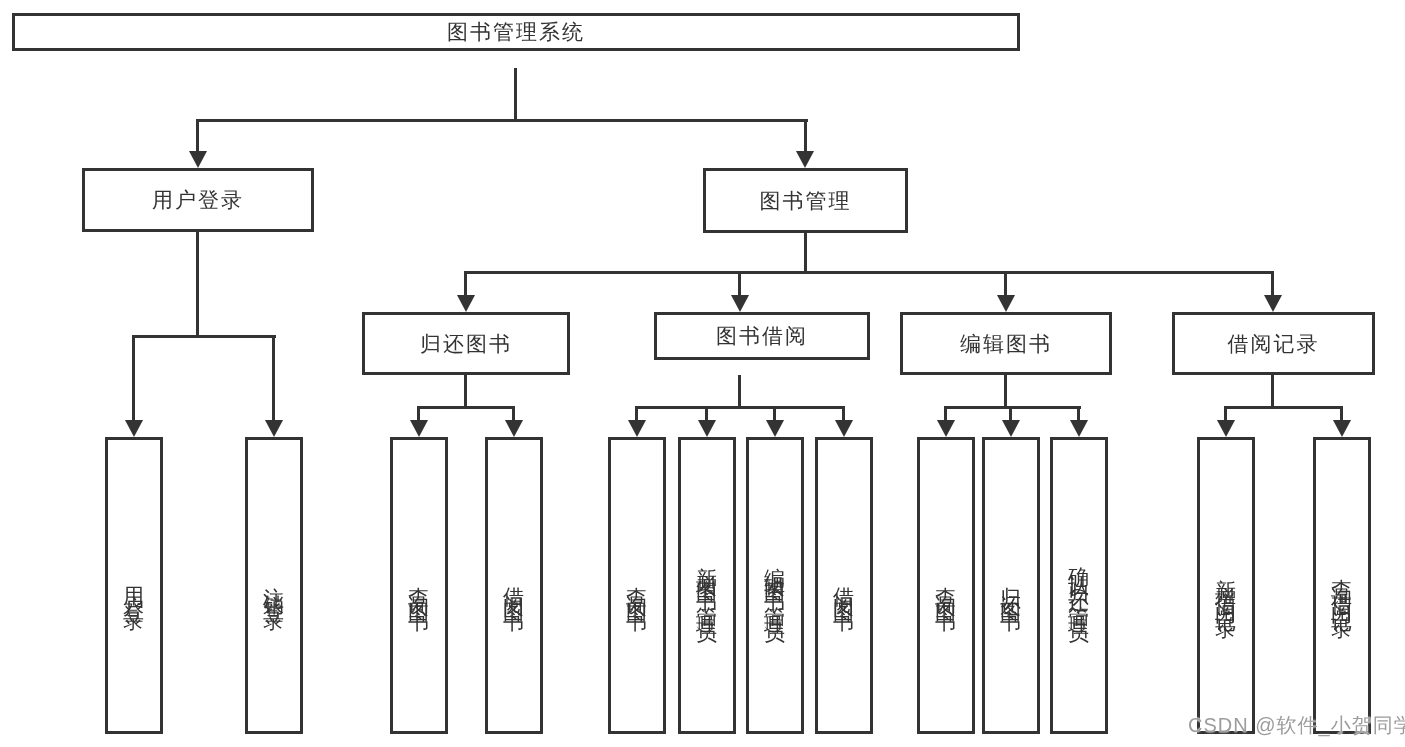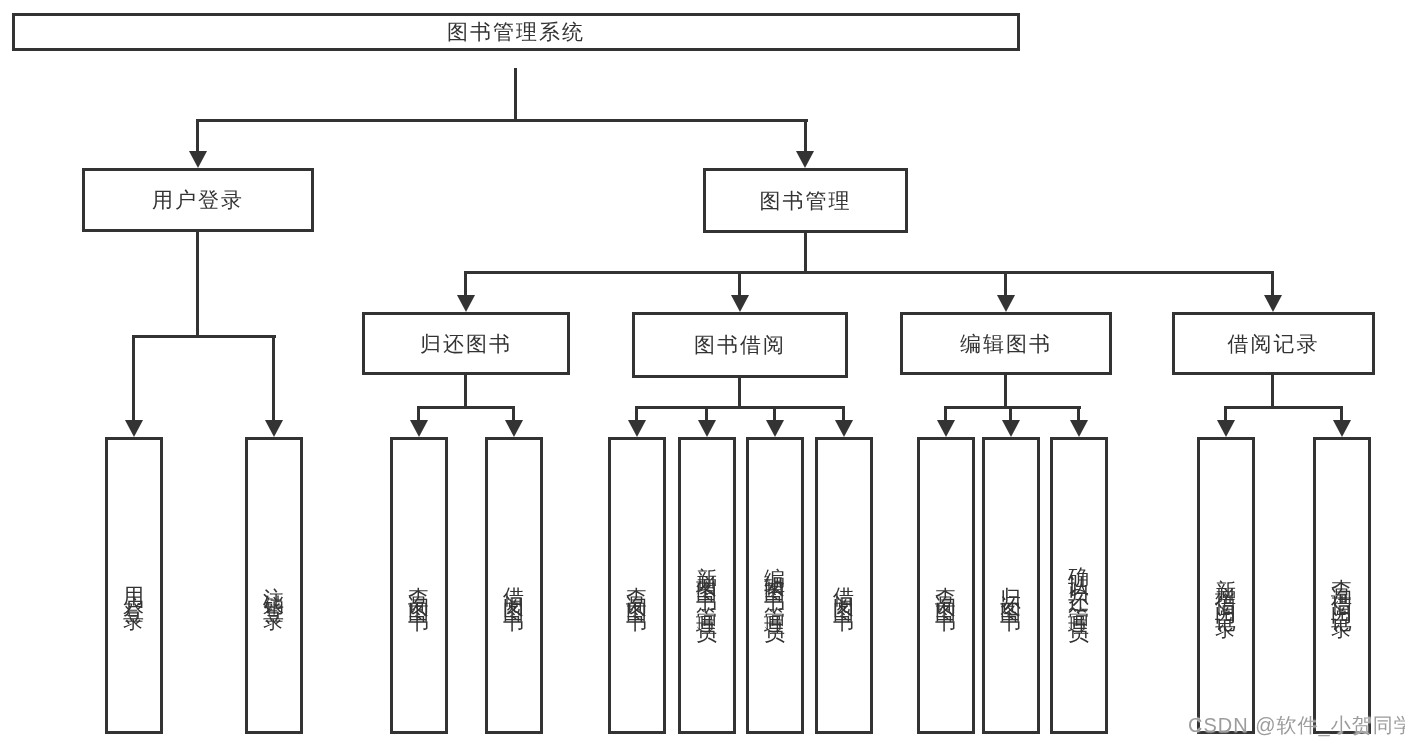--- a/index.html
+++ b/index.html
@@ -121,21 +121,21 @@
   <div class="arr" style="left:1217px;top:420px"></div>
   <div class="ln" style="left:1340px;top:406px;width:3px;height:15px"></div>
   <div class="arr" style="left:1333px;top:420px"></div>
 
   <div class="box hbox" style="left:12px;top:13px;width:1008px;height:38px">图书管理系统</div>
 
   <div class="box hbox" style="left:82px;top:168px;width:232px;height:64px">用户登录</div>
   <div class="box hbox" style="left:703px;top:168px;width:205px;height:65px">图书管理</div>
 
   <div class="box hbox" style="left:362px;top:312px;width:208px;height:63px">归还图书</div>
-  <div class="box hbox" style="left:632px;top:312px;width:216px;height:66px">图书借阅</div>
+  <div class="box hbox" style="left:654px;top:312px;width:216px;height:48px">图书借阅</div>
   <div class="box hbox" style="left:900px;top:312px;width:212px;height:63px">编辑图书</div>
   <div class="box hbox" style="left:1172px;top:312px;width:203px;height:63px">借阅记录</div>
 
   <div class="box vbox" style="left:105px">
     <span class="vlabel">用户登录</span>
   </div>
   <div class="box vbox" style="left:245px">
     <span class="vlabel">注销登录</span>
   </div>
 

